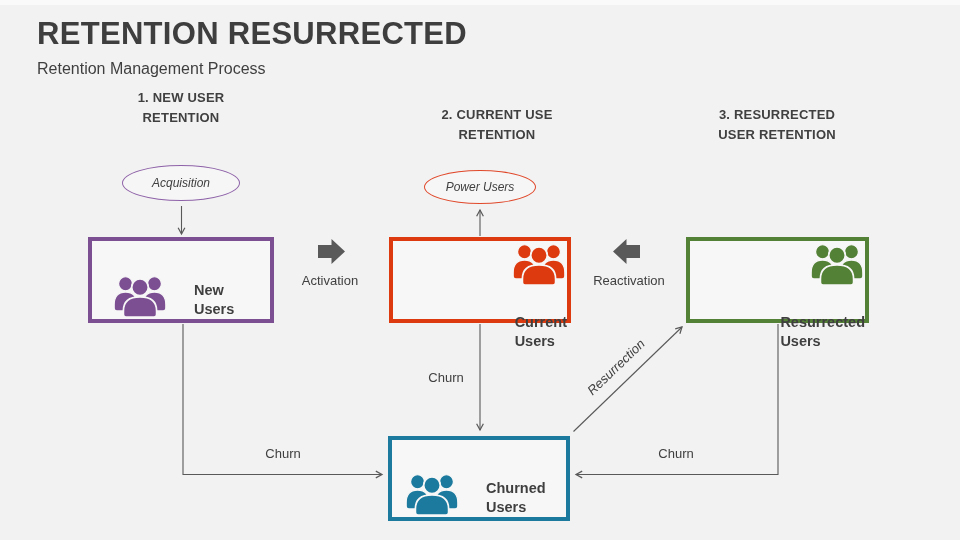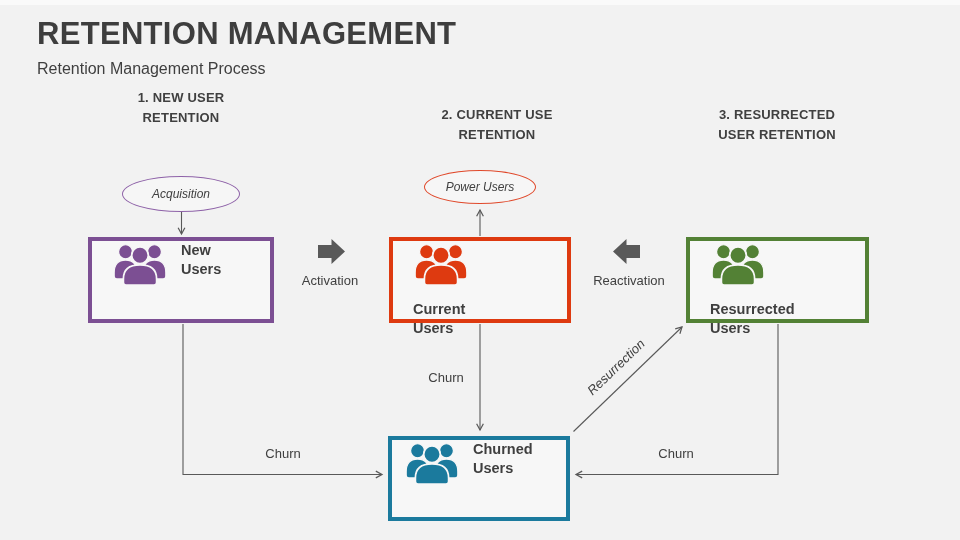--- a/index.html
+++ b/index.html
@@ -15,25 +15,25 @@
 
   .col-header { position:absolute; width:170px; text-align:center; font-size:13px;
                 font-weight:700; color:#404040; line-height:20px; letter-spacing:.2px; }
   .col-header.c1 { left:96px;  top:88px; }
   .col-header.c2 { left:412px; top:105px; }
   .col-header.c3 { left:692px; top:105px; }
 
   .oval { position:absolute; background:#F6F6F6; border:1px solid; border-radius:50%;
           display:flex; align-items:center; justify-content:center;
           font-size:12px; font-style:italic; color:#404040; }
-  .oval.acquisition { left:122px; top:176px; width:118px; height:36px; }
+  .oval.acquisition { left:122px; top:165px; width:118px; height:36px; }
   .oval.power       { left:424px; top:170px; width:112px; height:34px; }
 
   .node { position:absolute; background:#F7F7F7; border:4px solid; display:flex;
-          align-items:flex-start; padding-left:20px; gap:13px; }
+          align-items:flex-end; padding-left:20px; gap:26px; }
   .node.new         { left:88px;  top:237px; width:186px; height:86px; }
   .node.current     { left:389px; top:237px; width:182px; height:86px; }
   .node.resurrected { left:686px; top:237px; width:183px; height:86px;flex-direction:column; }
   .node.churned     { left:388px; top:436px; width:182px; height:85px; }
 
   .node-label { font-size:14.5px; font-weight:700; color:#3F3F3F; line-height:19px; }
   .node-label span { display:block; }
 
   .people-icon { width:56px; height:46px; flex:0 0 auto; }
   .person-back  { stroke:#F7F7F7; stroke-width:1.4; }
@@ -51,21 +51,21 @@
   .flow-label.churn-right  { left:676px; top:453px; }
   .flow-label.resurrection { left:616px; top:367px; font-style:italic;
                              transform:translate(-50%,-50%) rotate(-44deg); }
 </style>
 </head>
 <body>
 
 <div class="slide">
   <div class="top-glow"></div>
 
-  <div class="title">RETENTION MANAGEMENT</div>
+  <div class="title">RETENTION RESURRECTED</div>
   <div class="subtitle">Retention Management Process</div>
 
   <div class="col-header c1">
     <span>1. NEW USER</span><br>
     <span>RETENTION</span>
   </div>
   <div class="col-header c2">
     <span>2. CURRENT USE</span><br>
     <span>RETENTION</span>
   </div>

